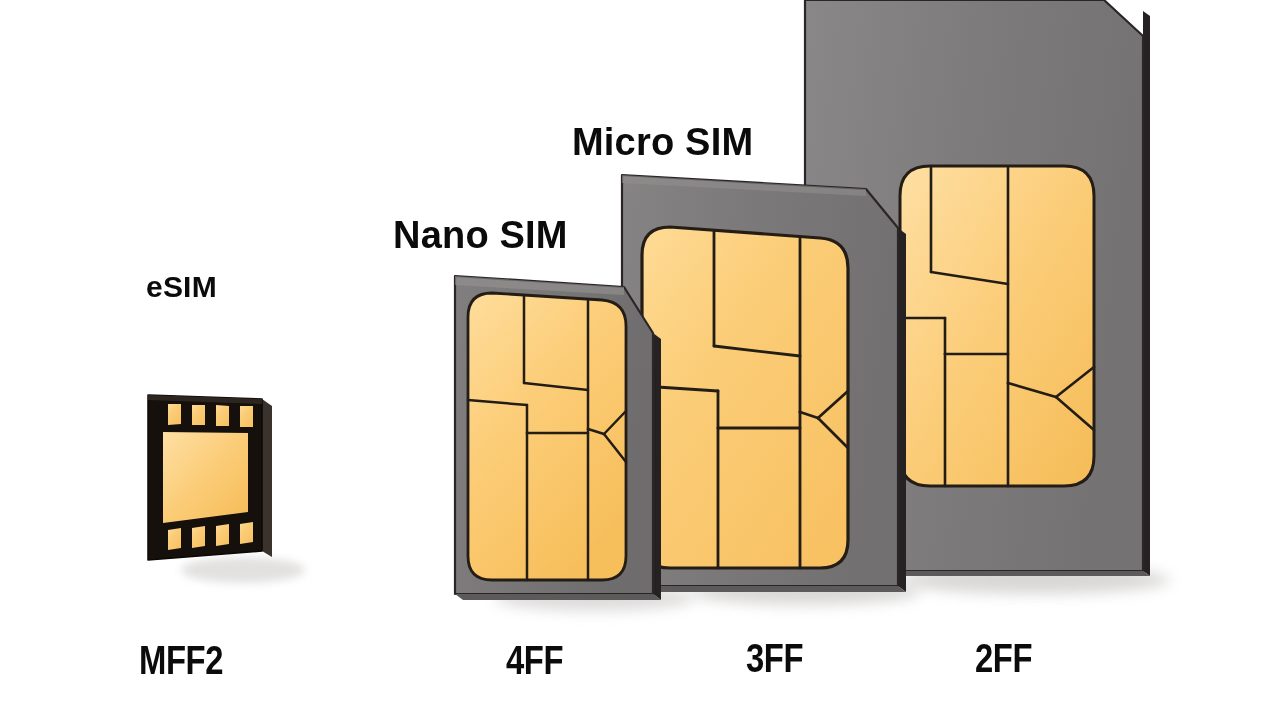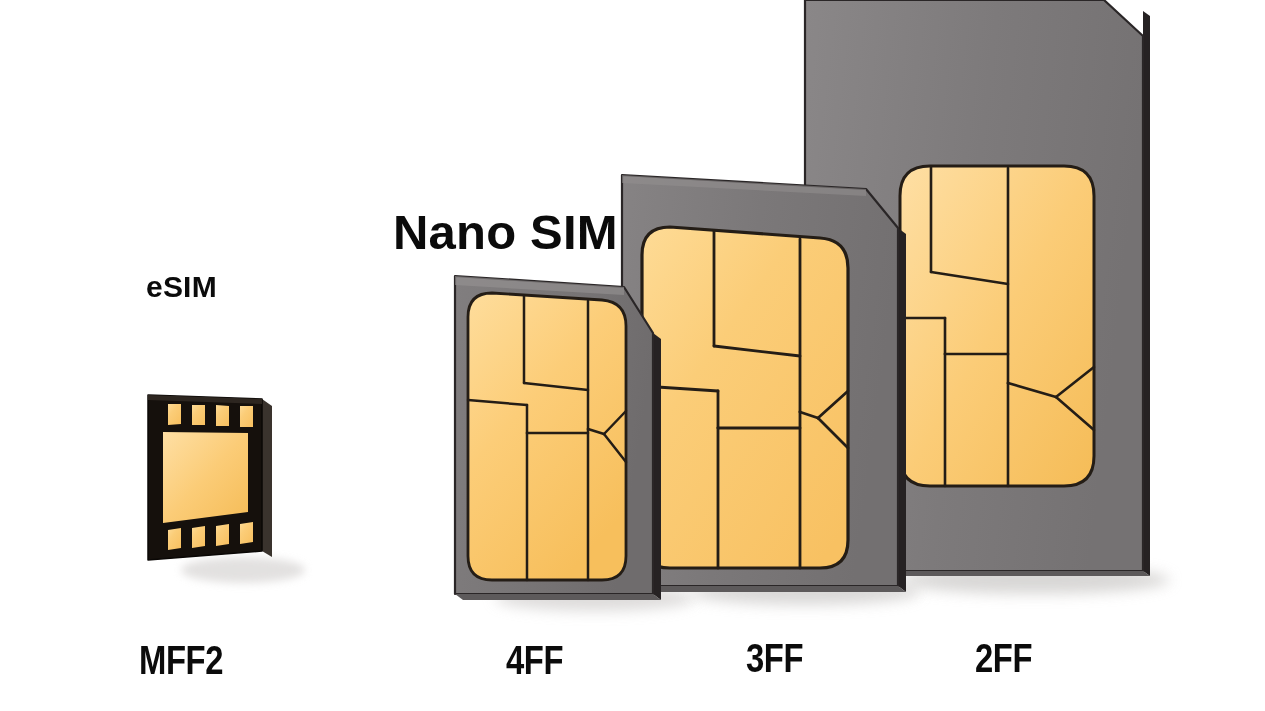--- a/index.html
+++ b/index.html
@@ -34,21 +34,21 @@
   .top-label {
     font-family: "Liberation Sans", sans-serif;
     letter-spacing: 0.2px;
   }
   .bottom-label {
     font-family: "Liberation Sans", sans-serif;
     letter-spacing: -0.5px;
     transform: scaleX(0.82);
   }
   .lbl-esim      { left: 146px; top: 272px; font-size: 30px; }
-  .lbl-nano      { left: 393px; top: 208px; font-size: 49px; }
+  .lbl-nano      { left: 393px; top: 216px; font-size: 38px; }
   .lbl-micro     { left: 572px; top: 123px; font-size: 38px; }
 
   .lbl-mff2      { left: 139px; top: 640px; font-size: 40px; transform-origin: left top; }
   .lbl-4ff       { left: 506px; top: 640px; font-size: 40px; transform-origin: left top; }
   .lbl-3ff       { left: 746px; top: 638px; font-size: 40px; transform-origin: left top; }
   .lbl-2ff       { left: 975px; top: 638px; font-size: 40px; transform-origin: left top; }
 </style>
 </head>
 <body>
 
@@ -212,20 +212,21 @@
         <path d="M 216 526 L 229 524 L 229 544 L 216 546 Z"></path>
         <path d="M 240 524 L 253 522 L 253 542 L 240 544 Z"></path>
       </g>
     </g>
   </svg>
 
   <div class="top-label lbl-esim">eSIM</div>
 
   <div class="top-label lbl-nano">Nano SIM</div>
 
+  <div class="top-label lbl-micro">Micro SIM</div>
 
   <div class="bottom-label lbl-mff2">MFF2</div>
 
   <div class="bottom-label lbl-4ff">4FF</div>
 
   <div class="bottom-label lbl-3ff">3FF</div>
 
   <div class="bottom-label lbl-2ff">2FF</div>
 
 </div>

